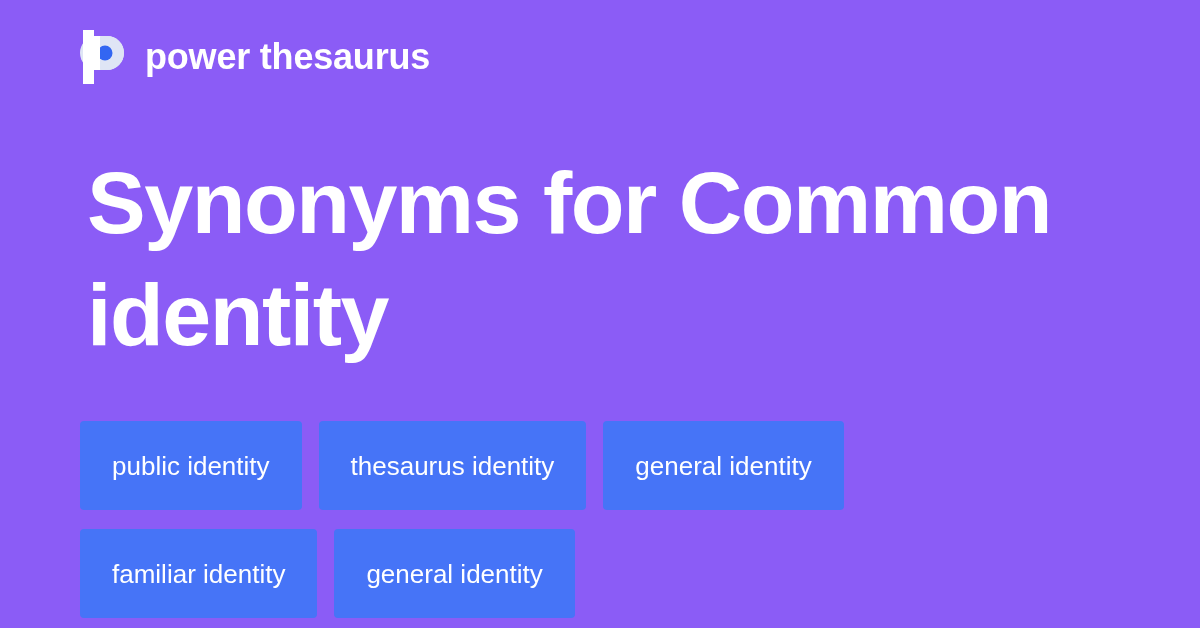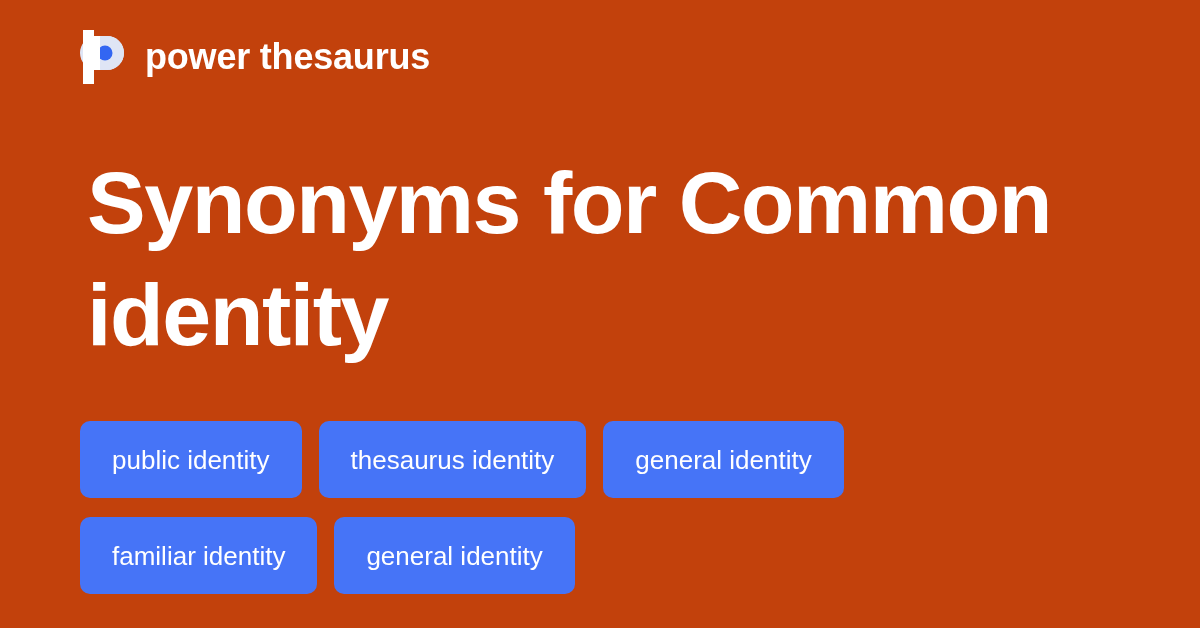--- a/index.html
+++ b/index.html
@@ -11,21 +11,21 @@
     height: 628px;
     overflow: hidden;
     font-family: "Liberation Sans", sans-serif;
     background: #3366f2;
   }
 
   #page {
     position: relative;
     width: 1200px;
     height: 628px;
-    background: #c2410c;
+    background: #8b5cf6;
     box-sizing: border-box;
   }
 
   
   #brand {
     position: absolute;
     left: 80px;
     top: 28px;
     display: flex;
     align-items: center;
@@ -69,28 +69,28 @@
     left: 80px;
     top: 421px;
     width: 1000px;
     display: flex;
     flex-wrap: wrap;
     gap: 19px 17px;
     align-content: flex-start;
   }
 
   .chip {
-    height: 77px;
+    height: 89px;
     box-sizing: border-box;
     padding: 0 32px;
     display: flex;
     align-items: center;
     justify-content: center;
     background: #4674f7;
-    border-radius: 10px;
+    border-radius: 4px;
     color: #ffffff;
     font-size: 26px;
     font-weight: 400;
     line-height: 1;
     white-space: nowrap;
   }
 </style>
 </head>
 <body>
 

